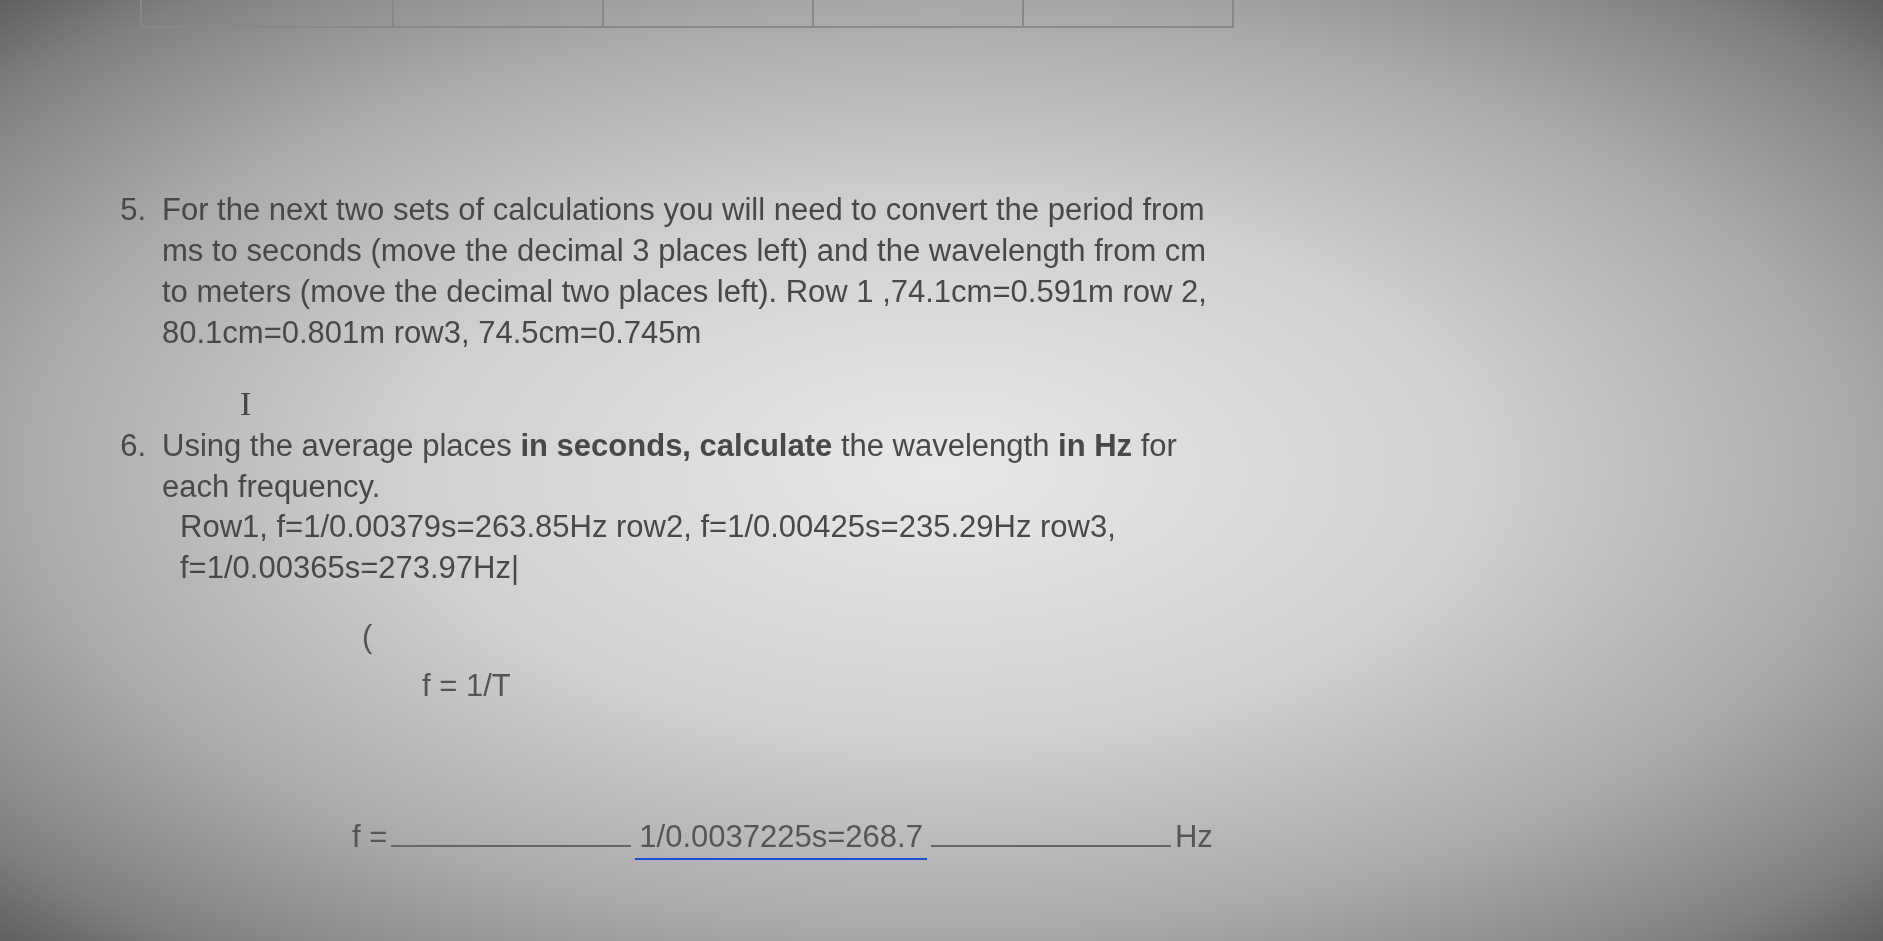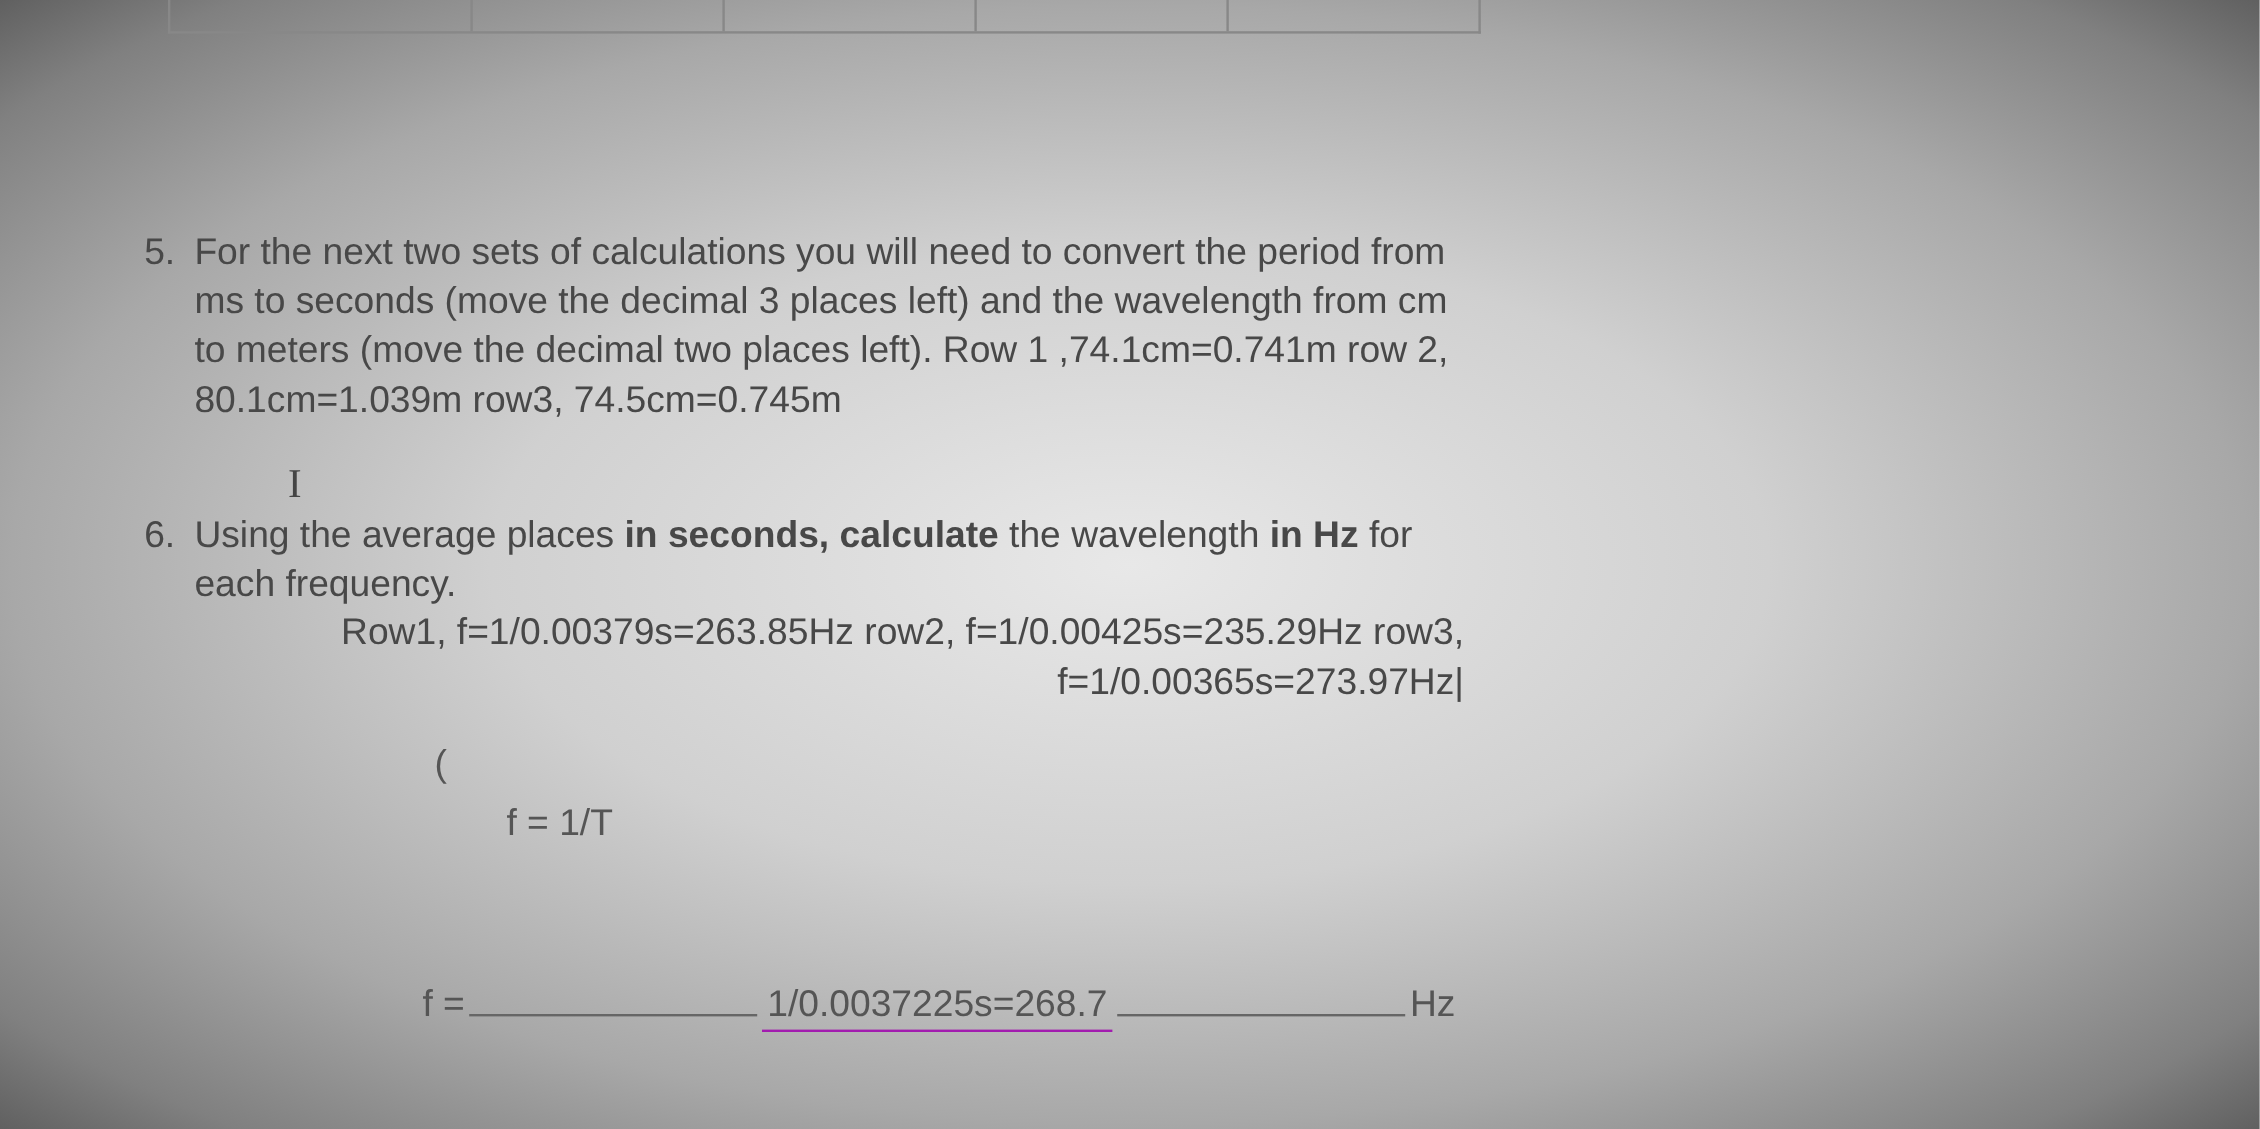--- a/index.html
+++ b/index.html
@@ -103,39 +103,39 @@
     <div></div>
     <div></div>
     <div></div>
     <div></div>
   </div>
 
   <div class="list">
 
     <div class="item">
       <div class="num">5.</div>
-      <div class="body">For the next two sets of calculations you will need to convert the period from ms to seconds (move the decimal 3 places left) and the wavelength from cm to meters (move the decimal two places left).  Row 1 ,74.1cm=0.741m row 2, 80.1cm=1.039m row3, 74.5cm=0.745m</div>
+      <div class="body">For the next two sets of calculations you will need to convert the period from ms to seconds (move the decimal 3 places left) and the wavelength from cm to meters (move the decimal two places left).  Row 1 ,74.1cm=0.591m row 2, 80.1cm=0.801m row3, 74.5cm=0.745m</div>
     </div>
 
     <div class="item" style="position:relative;">
       <span class="cursor-mark" style="top:-44px; left:140px;">I</span>
       <div class="num">6.</div>
       <div class="body">
         <span>Using the average places </span><span class="bold">in seconds, calculate</span><span> the wavelength </span><span class="bold">in Hz</span><span> for each frequency.</span>
-        <div style="margin-left:18px;text-align:right;">Row1, f=1/0.00379s=263.85Hz  row2, f=1/0.00425s=235.29Hz  row3, f=1/0.00365s=273.97Hz|</div>
+        <div style="margin-left:18px;">Row1, f=1/0.00379s=263.85Hz  row2, f=1/0.00425s=235.29Hz  row3, f=1/0.00365s=273.97Hz|</div>
 
         <div class="formula-block">
           <div class="formula-line">(</div>
           <div class="formula-line" style="margin-left:60px;">f = 1/T</div>
         </div>
 
         <div class="fill-line">
           <span>f =</span>
           <span class="blank blank1"></span>
-          <span class="fill-mid" style="border-bottom:2px solid #a21caf; padding:0 4px;">1/0.0037225s=268.7</span>
+          <span class="fill-mid" style="border-bottom:2px solid #1d4ed8; padding:0 4px;">1/0.0037225s=268.7</span>
           <span class="blank blank2"></span>
           <span>Hz</span>
         </div>
       </div>
     </div>
 
   </div>
 </div>
 
 </body></html>

